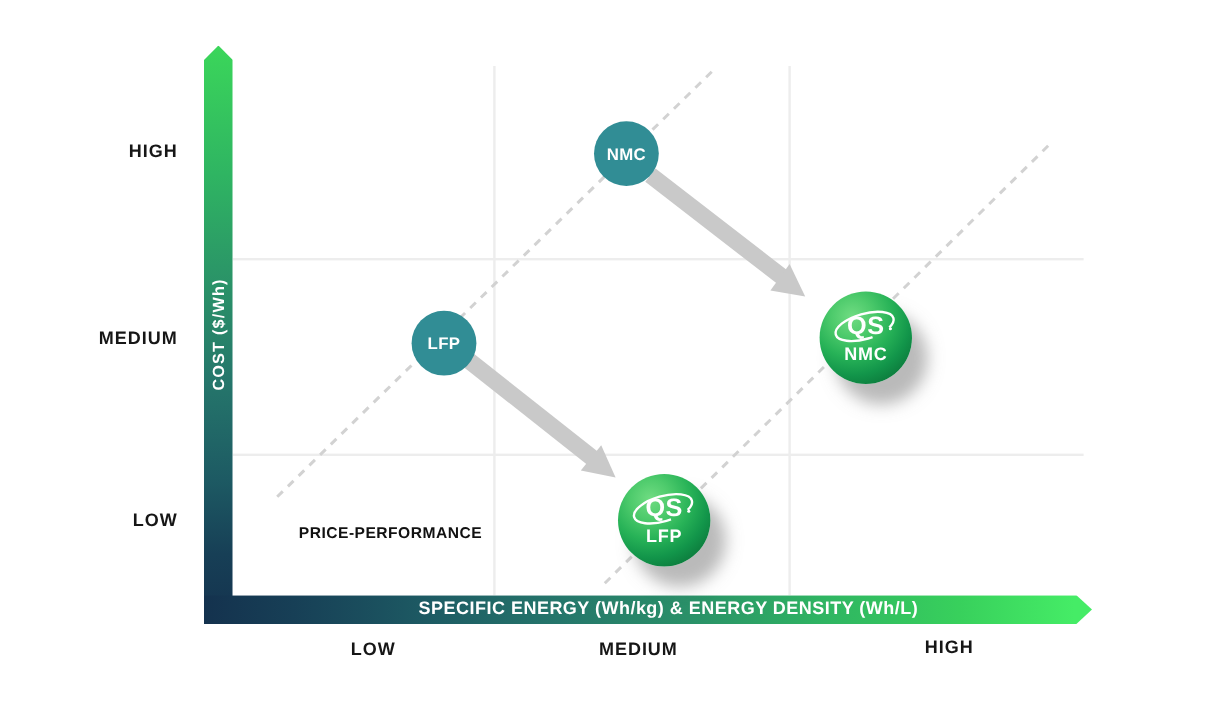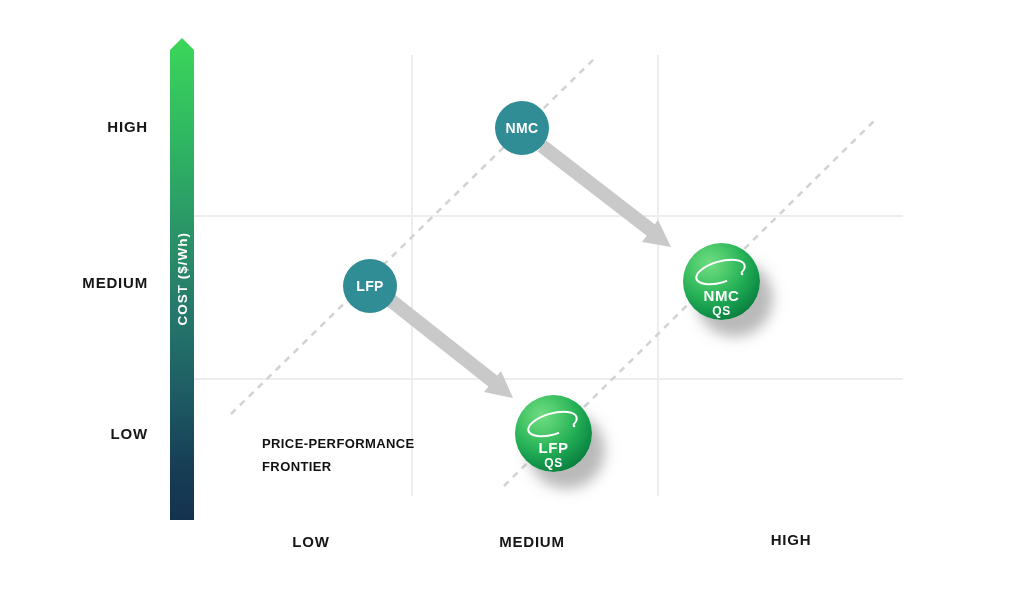--- a/index.html
+++ b/index.html
@@ -46,29 +46,29 @@
   }
   
   .sphere {
     position:absolute; width:77px; height:77px; border-radius:50%; z-index:4;
     background:radial-gradient(circle at 35% 27%, #70dc82 0%, #4ecb6c 22%, #27b257 45%, #12954a 65%, #0c7a3c 82%, #0a6431 100%);
     box-shadow:13px 17px 13px rgba(118,118,118,0.5);
   }
   .sphere svg.orbit { position:absolute; left:0; top:0; }
   .qs-text {
     position:absolute; top:17px; left:0; right:0; text-align:center;
-    color:#fff; font-weight:700; font-size:12px; letter-spacing:0.5px;margin-top:44px;
+    color:#fff; font-weight:700; font-size:21px; letter-spacing:0.5px;
   }
   .sphere-label {
     position:absolute; top:44px; left:0; right:0; text-align:center;
     color:#fff; font-weight:700; font-size:15px; letter-spacing:0.6px;
   }
   
   .annotation {
-    position:absolute; left:262px; top:432px; z-index:5;
+    position:absolute; left:249px; top:432px; z-index:5;
     font-weight:700; font-size:13px; color:#111; letter-spacing:0.4px; line-height:23px;
   }
 </style>
 </head>
 <body>
 
 <div id="canvas">
 
   <div class="vgrid" style="left:411px"></div>
   <div class="vgrid" style="left:657px"></div>
@@ -85,20 +85,23 @@
     <g>
       <line x1="389" y1="299" x2="494" y2="382" stroke="#c9c9c9" stroke-width="14"></line>
       <polygon points="513,398 484,392 501,371" fill="#c9c9c9"></polygon>
     </g>
   </svg>
 
   <div class="yaxis">
     <span class="yaxis-label">COST ($/Wh)</span>
   </div>
 
+  <div class="xaxis">
+    <span class="xaxis-label">SPECIFIC ENERGY (Wh/kg) &amp; ENERGY DENSITY (Wh/L)</span>
+  </div>
 
   <div class="tick ytick" style="left:38px; top:118px">HIGH</div>
   <div class="tick ytick" style="left:38px; top:274px">MEDIUM</div>
   <div class="tick ytick" style="left:38px; top:425px">LOW</div>
 
   <div class="tick xtick" style="left:261px; top:533px; width:100px">LOW</div>
   <div class="tick xtick" style="left:472px; top:533px; width:120px">MEDIUM</div>
   <div class="tick xtick" style="left:741px; top:531px; width:100px">HIGH</div>
 
   <div class="node" style="left:495px; top:101px">
@@ -121,16 +124,15 @@
     <svg class="orbit" width="77" height="77" viewBox="0 0 77 77">
       <ellipse cx="37.5" cy="29" rx="25" ry="10.5" fill="none" stroke="#ffffff" stroke-width="2" stroke-dasharray="97 16" stroke-dashoffset="88" transform="rotate(-16 37.5 29)"></ellipse>
       <circle cx="59" cy="31" r="1.3" fill="#ffffff"></circle>
     </svg>
     <div class="qs-text">QS</div>
     <div class="sphere-label">LFP</div>
   </div>
 
   <div class="annotation">
     <div>PRICE-PERFORMANCE</div>
-    <div>FRONTIER</div>
   </div>
 
 </div>
 
 </body></html>

